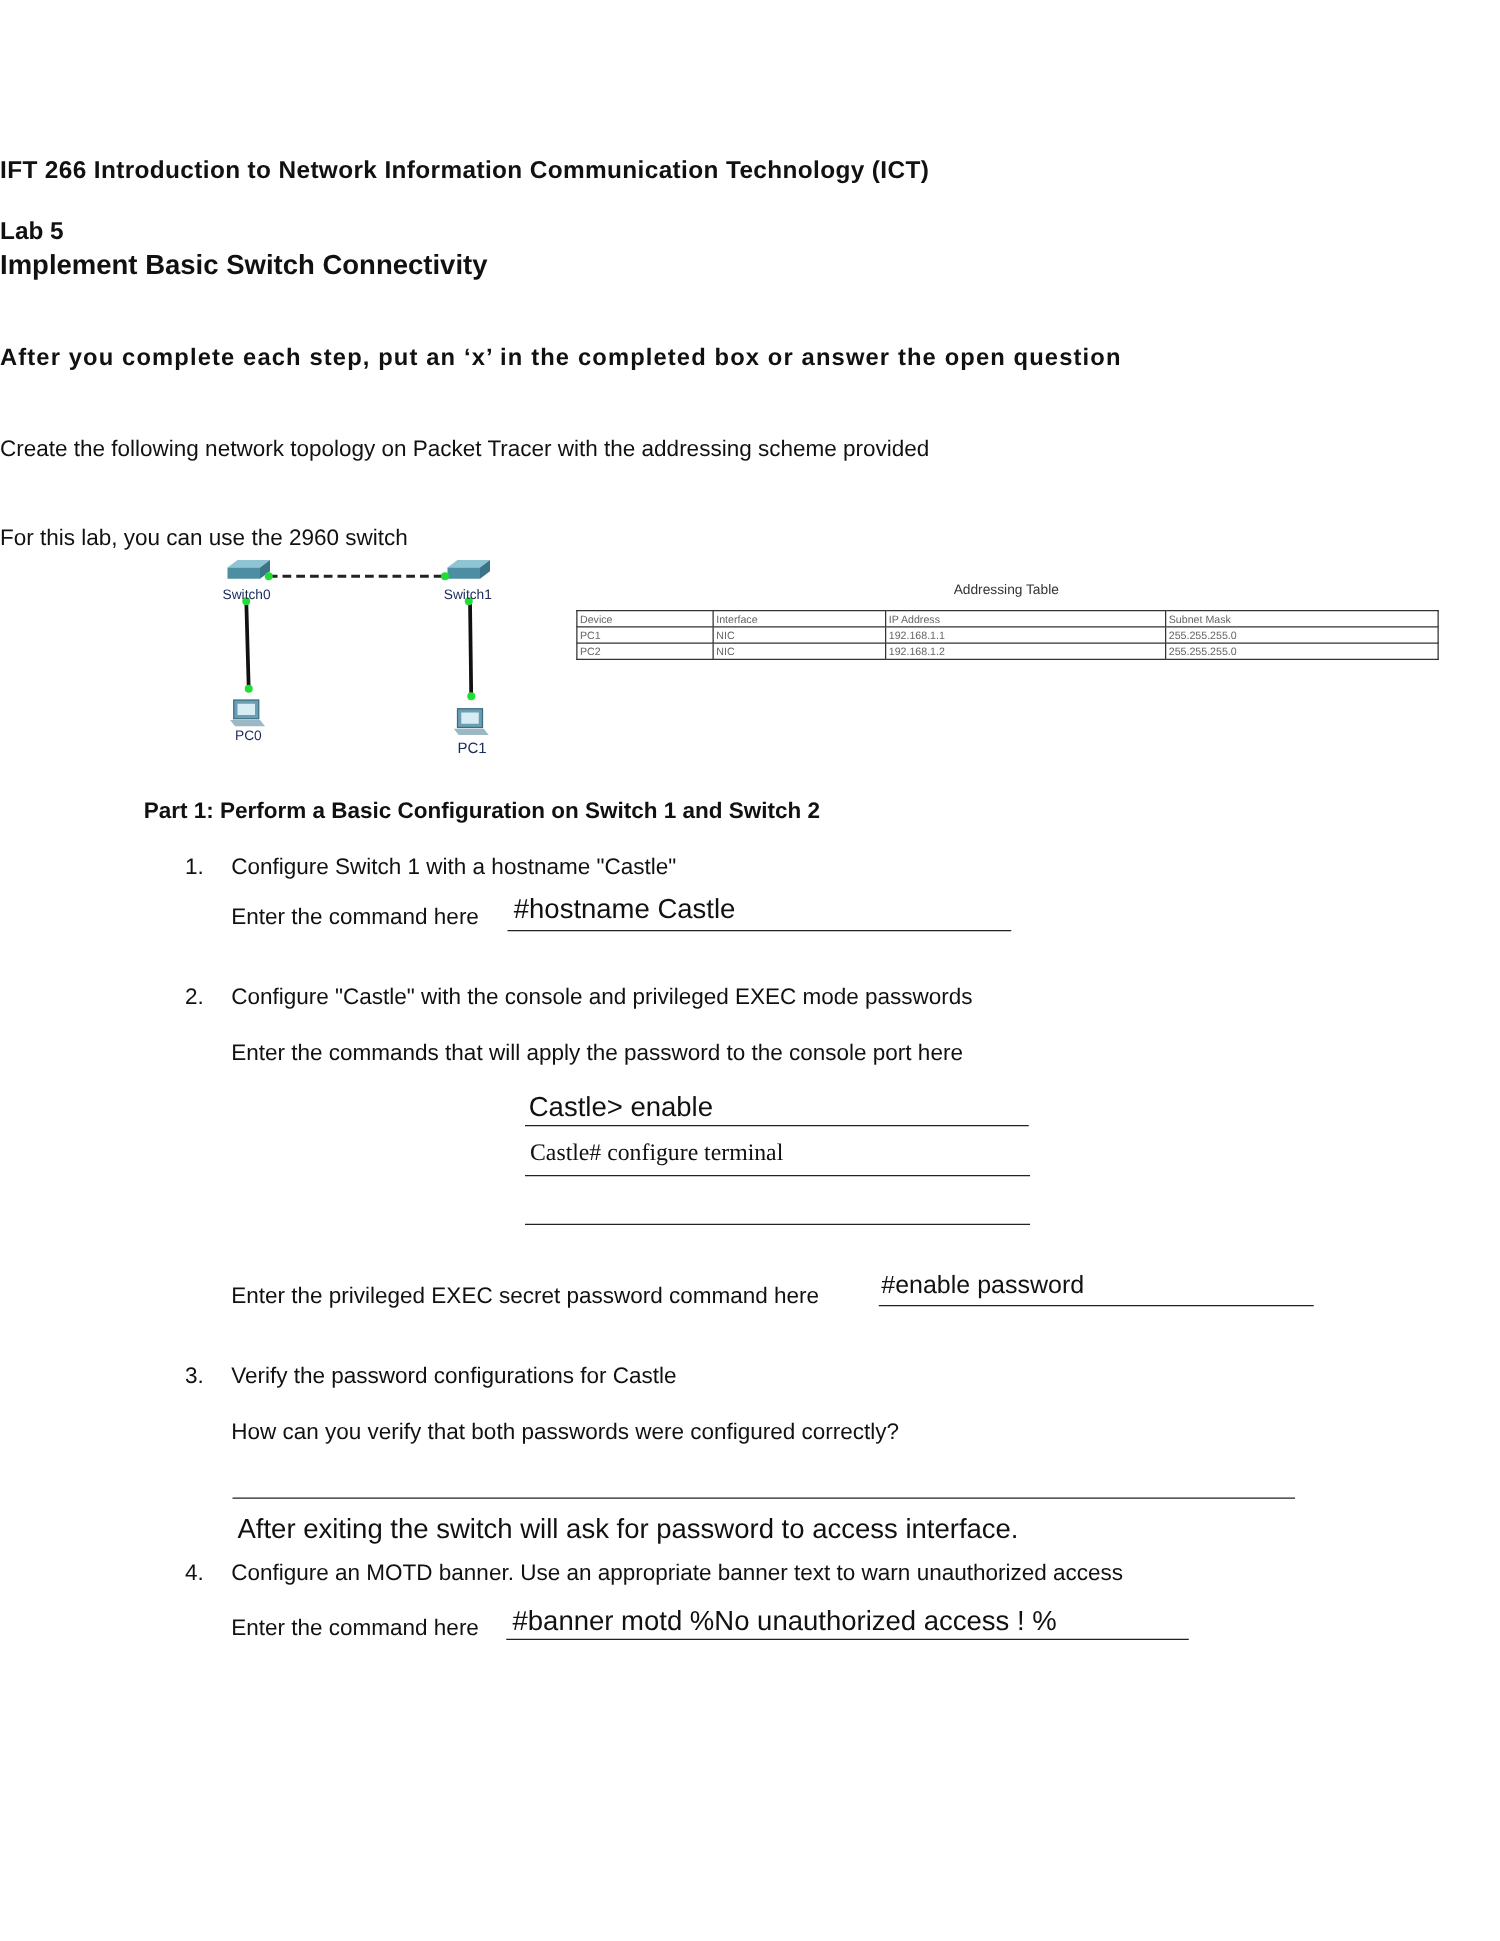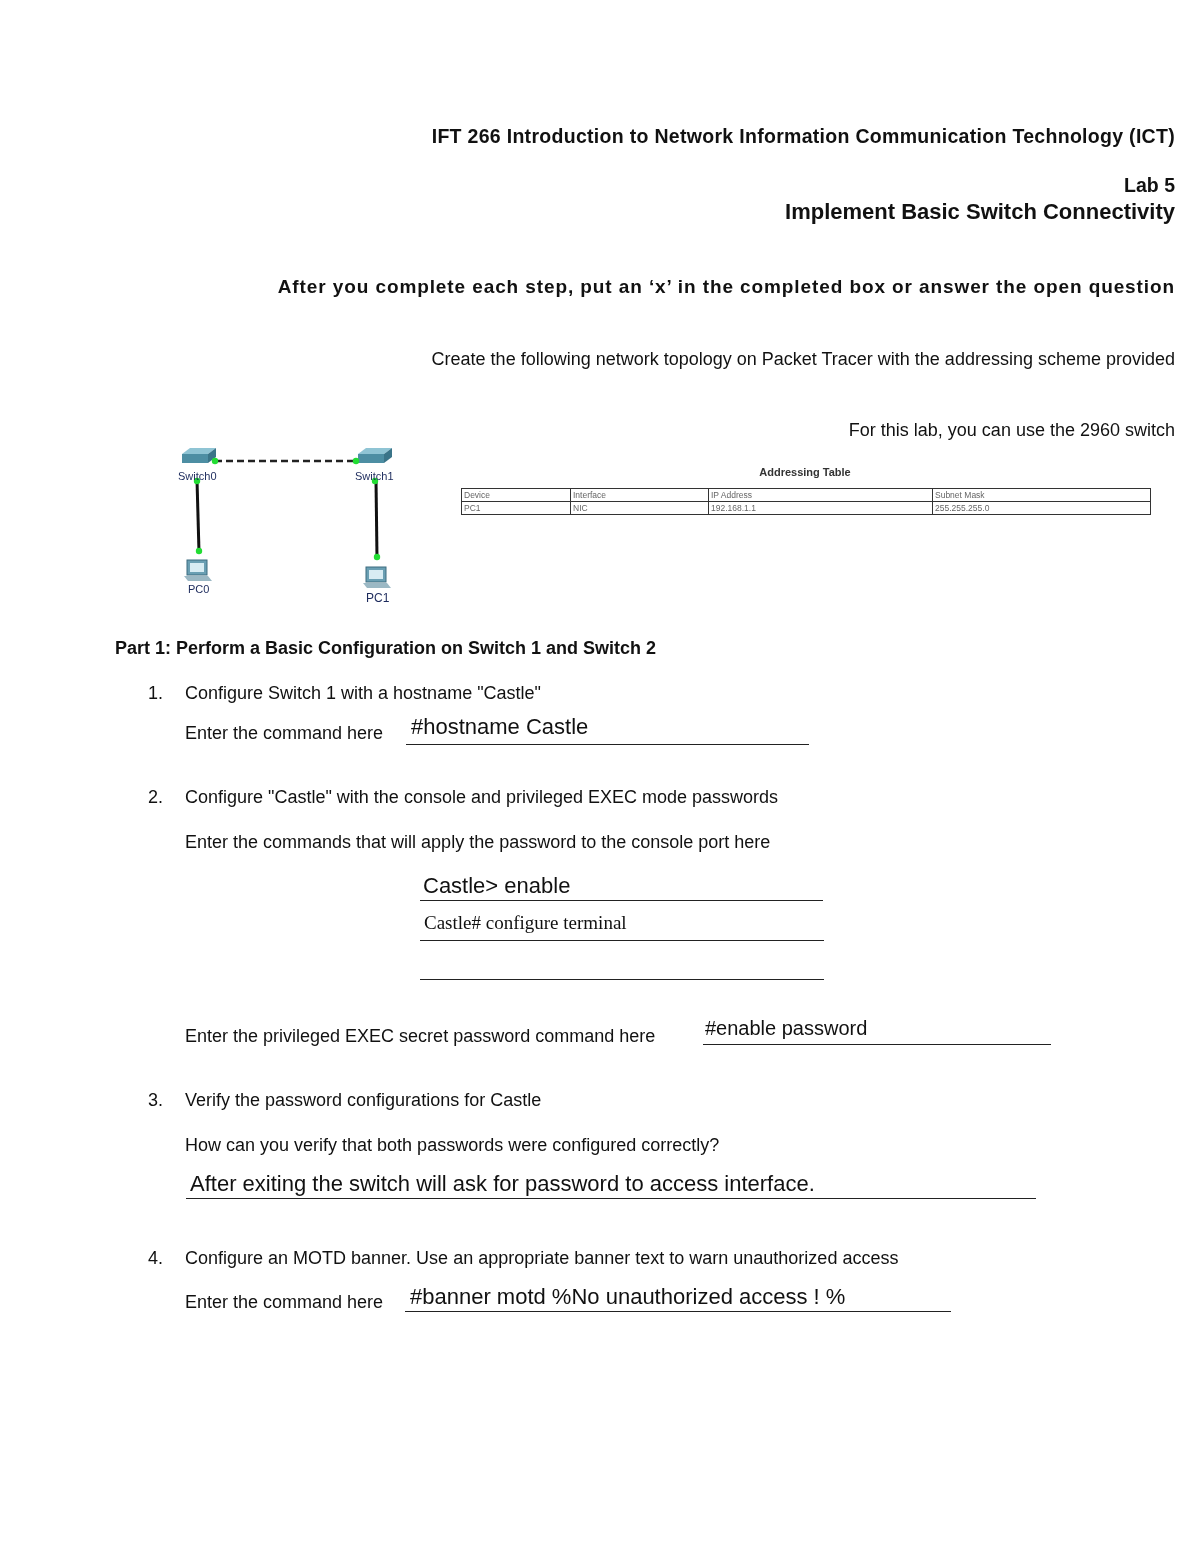--- a/index.html
+++ b/index.html
@@ -1,36 +1,36 @@
 <!DOCTYPE html>
 <html><head>
 <meta charset="utf-8">
 <style>
   html,body{margin:0;padding:0;background:#ffffff;}
   body{width:1200px;height:1553px;position:relative;overflow:hidden;font-family:"Liberation Sans",sans-serif;color:#111;}
   .abs{position:absolute;white-space:nowrap;}
-  .center{left:0;width:1175px;text-align:right;}
+  .center{left:0;width:1175px;text-align:left;}
   .course-title{top:125px;font-size:19.5px;font-weight:bold;letter-spacing:0.3px;}
   .lab-number{top:174px;font-size:19.5px;font-weight:bold;}
   .lab-title{top:199px;font-size:22px;font-weight:bold;}
   .instruction{top:276px;font-size:19px;font-weight:bold;letter-spacing:0.9px;}
   .intro1{top:349px;font-size:18px;}
   .intro2{top:394px;font-size:18px;margin-top:26px;}
   .part-heading{left:115px;top:638px;font-size:18px;font-weight:bold;}
   .step-num{font-size:18px;}
   .step-text{font-size:18px;}
   .prompt{font-size:18px;}
   .answer-line{position:absolute;border-bottom:1.6px solid #222;}
   .answer-text{position:absolute;font-size:22px;white-space:nowrap;color:#111;}
   .answer-text.sm{font-size:22px;}
   
   .topology{position:absolute;left:170px;top:440px;width:240px;height:170px;}
   .dev-label{position:absolute;font-size:11px;color:#1c2a5c;font-family:"Liberation Sans",sans-serif;}
   
-  .addr-title{position:absolute;left:460px;top:466px;width:690px;text-align:center;font-size:11px;font-weight:bold;color:#333;}
+  .addr-title{position:absolute;left:460px;top:466px;width:690px;text-align:center;font-size:11px;font-weight:normal;color:#333;}
   table.addr{position:absolute;left:461px;top:488px;width:690px;border-collapse:collapse;font-size:8.5px;color:#666;}
   table.addr td{border:1.5px solid #333;padding:0 2px;height:12px;line-height:12px;}
   table.addr td.c1{width:104px;} table.addr td.c2{width:133px;} table.addr td.c3{width:219px;}
 </style>
 </head>
 <body>
 
 <div class="abs center course-title">IFT 266 Introduction to Network Information Communication Technology (ICT)</div>
 <div class="abs center lab-number">Lab 5</div>
 <div class="abs center lab-title">Implement Basic Switch Connectivity</div>
@@ -93,20 +93,26 @@
     <td class="c2">Interface</td>
     <td class="c3">IP Address</td>
     <td>Subnet Mask</td>
   </tr>
   <tr>
     <td class="c1">PC1</td>
     <td class="c2">NIC</td>
     <td class="c3">192.168.1.1</td>
     <td>255.255.255.0</td>
   </tr>
+  <tr>
+    <td class="c1">PC2</td>
+    <td class="c2">NIC</td>
+    <td class="c3">192.168.1.2</td>
+    <td>255.255.255.0</td>
+  </tr>
 </tbody>
   </table>
 
 <div class="abs part-heading">Part 1: Perform a Basic Configuration on Switch 1 and Switch 2</div>
 
 <span class="abs step-num" style="left:148px;top:683px;">1.</span>
 <span class="abs step-text" style="left:185px;top:683px;">Configure Switch 1 with a hostname "Castle"</span>
 <span class="abs prompt" style="left:185px;top:723px;">Enter the command here</span>
 <div class="answer-line" style="left:406px;top:744px;width:403px;"></div>
 <span class="answer-text" style="left:411px;top:714px;">#hostname Castle</span>
@@ -121,20 +127,20 @@
 <div class="answer-line" style="left:420px;top:940px;width:404px;"></div>
 <div class="answer-line" style="left:420px;top:979px;width:404px;"></div>
 
 <span class="abs prompt" style="left:185px;top:1026px;">Enter the privileged EXEC secret password command here</span>
 <span class="answer-text" style="left:705px;top:1017px;font-size:20px;">#enable password</span>
 <div class="answer-line" style="left:703px;top:1044px;width:348px;"></div>
 
 <span class="abs step-num" style="left:148px;top:1090px;">3.</span>
 <span class="abs step-text" style="left:185px;top:1090px;">Verify the password configurations for Castle</span>
 <span class="abs prompt" style="left:185px;top:1135px;">How can you verify that both passwords were configured correctly?</span>
-<span class="answer-text" style="left:190px;top:1171px;">After exiting the switch will ask for password to access interface.</span>
+<span class="answer-text" style="left:190px;top:1210px;">After exiting the switch will ask for password to access interface.</span>
 <div class="answer-line" style="left:186px;top:1198px;width:850px;"></div>
 
 <span class="abs step-num" style="left:148px;top:1248px;">4.</span>
 <span class="abs step-text" style="left:185px;top:1248px;">Configure an MOTD banner. Use an appropriate banner text to warn unauthorized access</span>
 <span class="abs prompt" style="left:185px;top:1292px;">Enter the command here</span>
 <span class="answer-text" style="left:410px;top:1284px;">#banner motd %No unauthorized access ! %</span>
 <div class="answer-line" style="left:405px;top:1311px;width:546px;"></div>
 
 </body></html>

